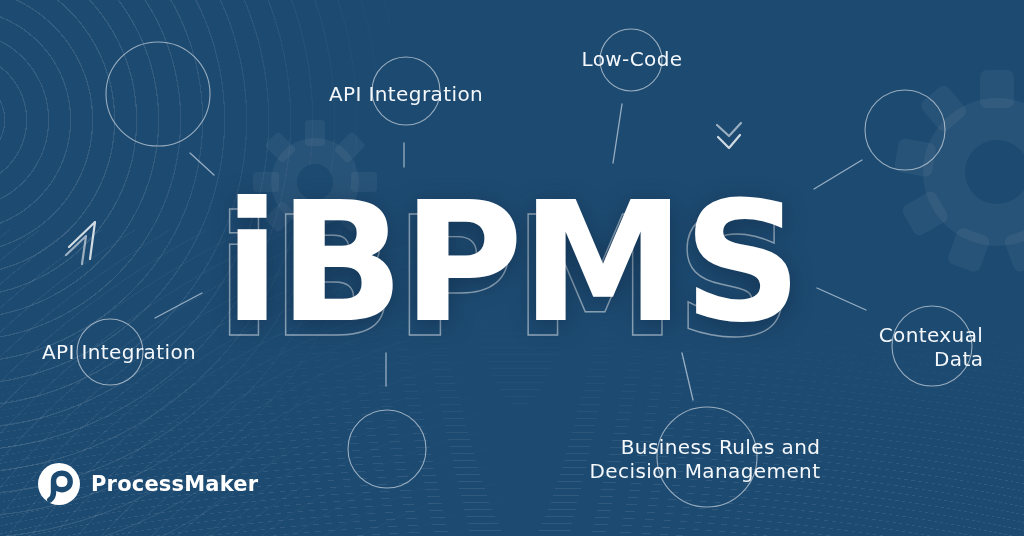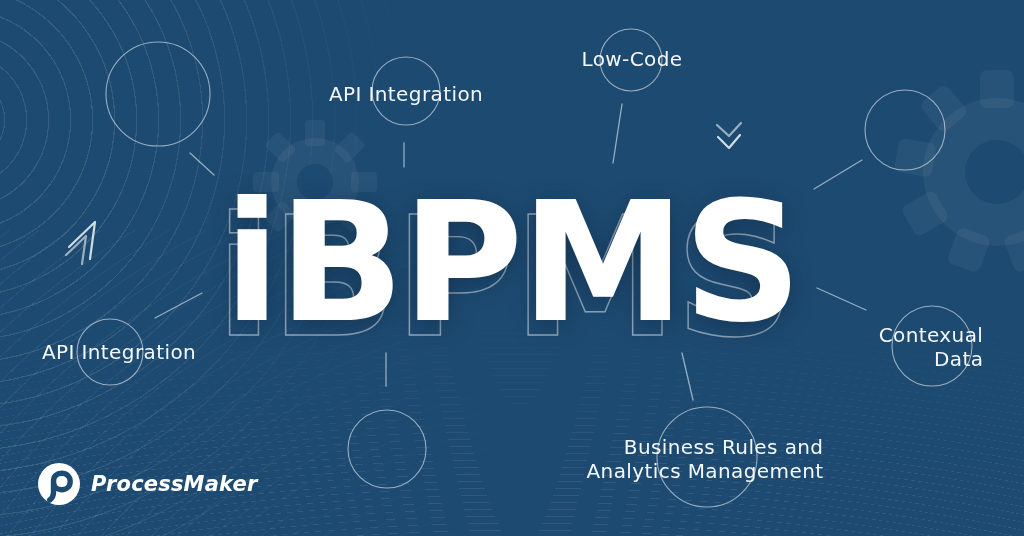--- a/index.html
+++ b/index.html
@@ -48,21 +48,21 @@
     stroke-linecap:round;stroke-linejoin:round;}
   .gear-body{fill:rgba(255,255,255,0.05);}
   .gear-hole{fill:#1d4a71;}
   
   .feature-label{
     position:absolute;transform:translate(-50%,-50%);
     color:#f5f8fb;font-size:20px;font-weight:500;line-height:1.22;
     letter-spacing:0.4px;text-align:right;white-space:pre-line;
   }
   
-  .brand{position:absolute;left:37px;top:462px;display:flex;align-items:center;gap:10px;font-style:italic;}
+  .brand{position:absolute;left:37px;top:462px;display:flex;align-items:center;gap:10px;}
   .brand-name{color:#ffffff;font-size:21px;font-weight:bold;letter-spacing:0.2px;}
 </style>
 </head>
 <body>
 
 <div class="canvas">
 
   <div class="mesh mesh-left"></div>
   <div class="mesh mesh-bottom"></div>
   <div class="mesh mesh-cross"></div>
@@ -134,21 +134,21 @@
     <circle class="feature-circle" cx="707" cy="457" r="50"></circle>
     <circle class="feature-circle" cx="387" cy="449" r="39"></circle>
     <circle class="feature-circle" cx="110" cy="352" r="33"></circle>
   </svg>
 
   <div class="feature-label" style="left:406px;top:94px">API Integration</div>
   <div class="feature-label" style="left:632px;top:59px">Low-Code</div>
   <div class="feature-label" style="left:931px;top:347px">Contexual
 Data</div>
   <div class="feature-label" style="left:705px;top:459px">Business Rules and
-Analytics Management</div>
+Decision Management</div>
   <div class="feature-label" style="left:119px;top:352px">API Integration</div>
 
   <div class="brand">
     <svg width="44" height="44" viewBox="0 0 44 44">
       <circle cx="22" cy="22" r="21" fill="#ffffff"></circle>
       <path d="M16.5,19.5 C16.5,13.6 20,11.3 24.5,11.3 C30,11.3 33.2,15 33.2,19.5
                C33.2,24.2 30,27.7 24.5,27.7 C20,27.7 16.5,24.4 16.5,19.5
                L16.5,30.5 C16.5,34 15.4,36 12.8,38" fill="none" stroke="#1d4a71" stroke-width="5.4" stroke-linecap="round" stroke-linejoin="round"></path>
     </svg>
     <span class="brand-name">ProcessMaker</span>

